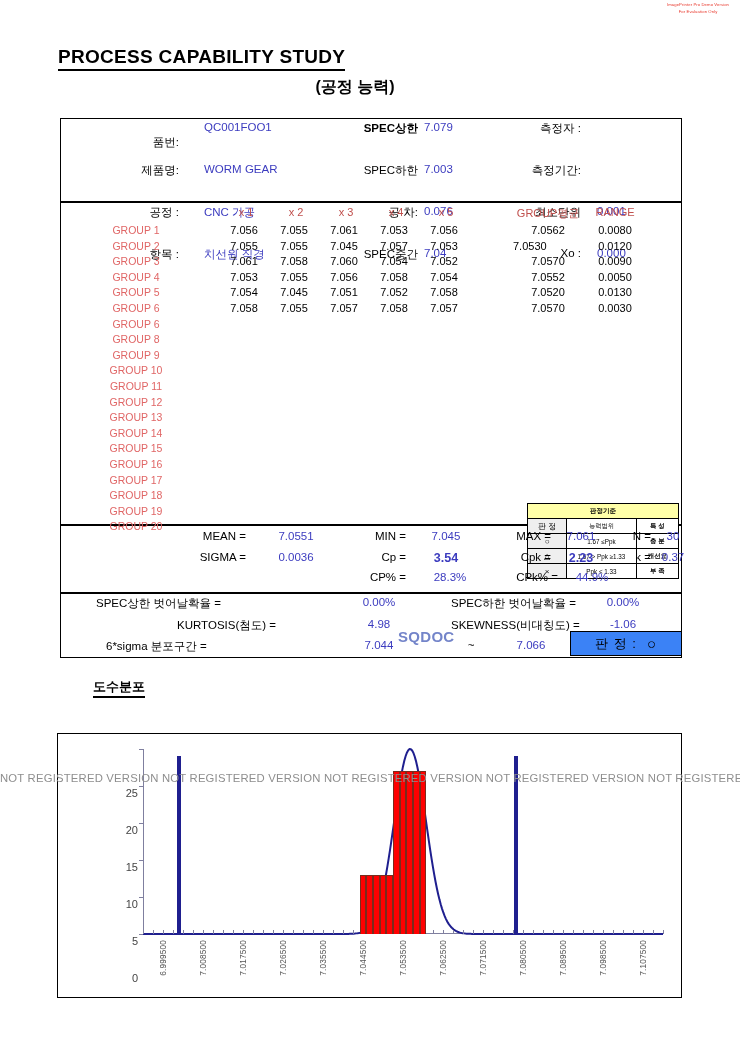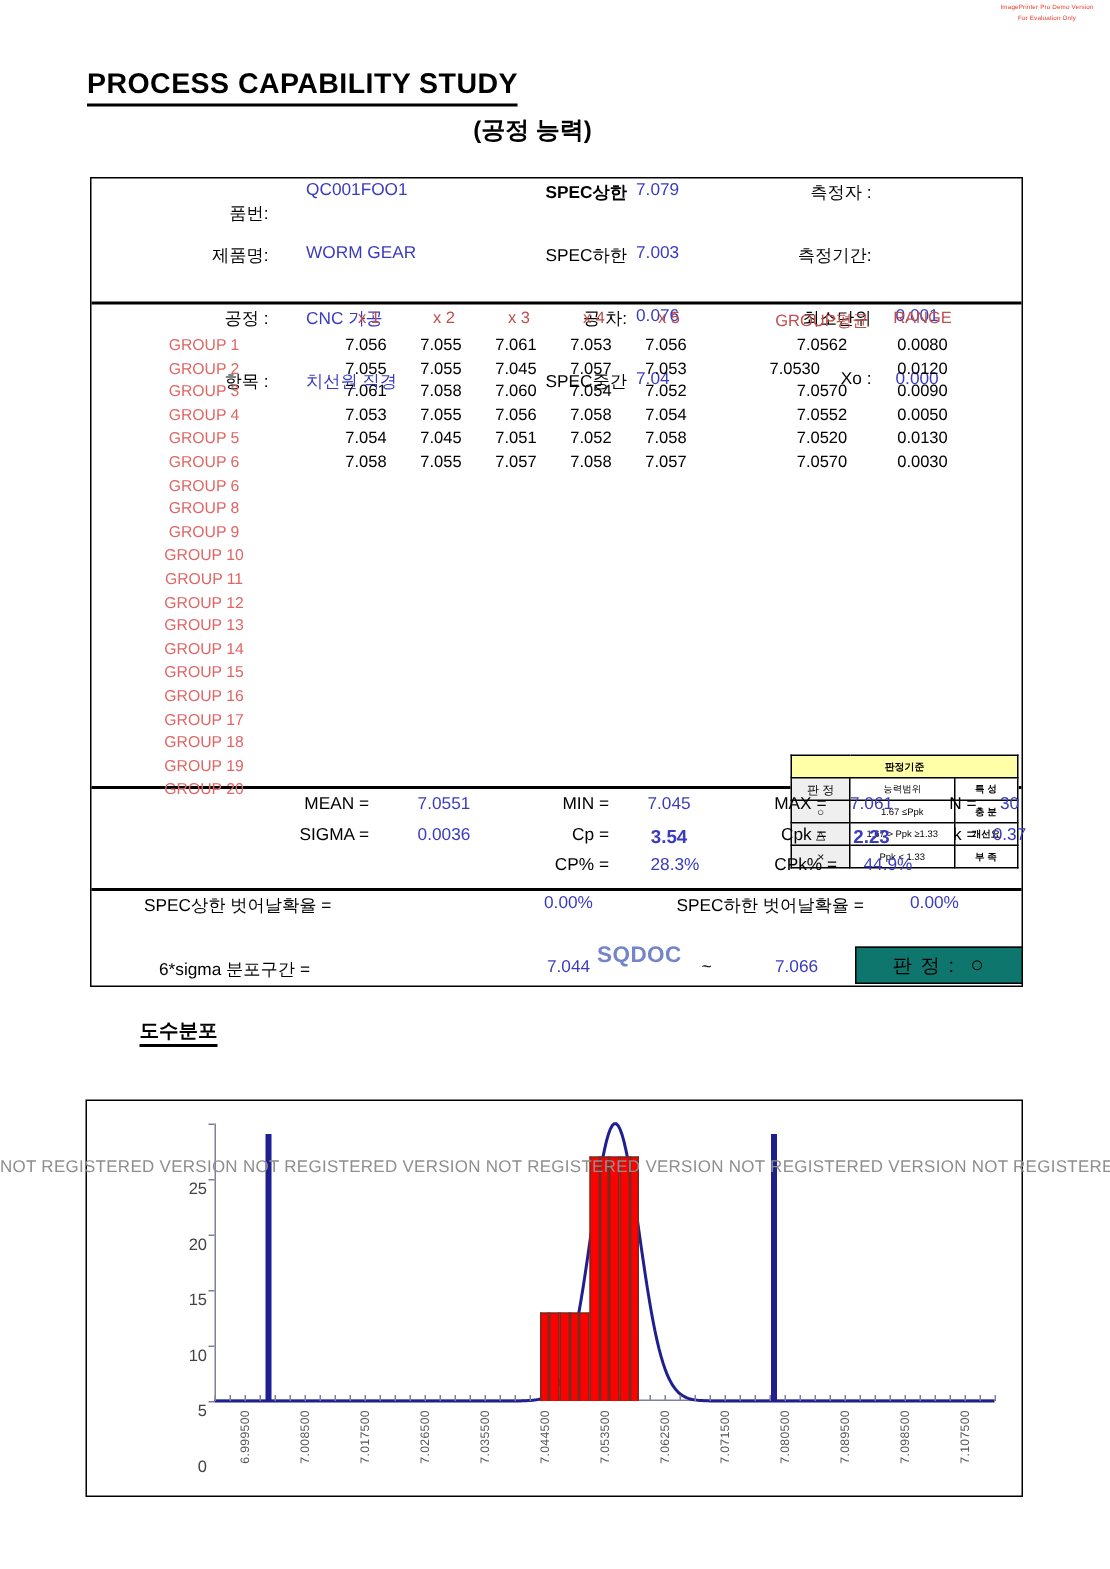--- a/index.html
+++ b/index.html
@@ -65,21 +65,21 @@
   
   .stats-block { position:relative; height:129px; }
   .srow { position:relative; height:21px; font-size:11.5px; }
   .s-lbl { position:absolute; color:#000; white-space:nowrap; }
   .s-val { position:absolute; color:#3b3bbf; white-space:nowrap; }
   .s-val.bold { font-weight:bold; font-size:12.5px; }
   .sep-line { position:absolute; left:0; right:0; height:0; border-top:2px solid #000; }
 
   .verdict {
     position:absolute; right:-1px; bottom:-1px; width:112px; height:25px;
-    background:#0f766e; border:1px solid #000;
+    background:#3b82f6; border:1px solid #000;
     display:flex; align-items:center; justify-content:center;
     font-size:13px; color:#000; letter-spacing:1px;
   }
 
   
   .chart-heading {
     position:absolute; left:93px; top:678px;
     font-size:13px; font-weight:bold; color:#000;
     border-bottom:2px solid #000; padding-bottom:0px;
   }
@@ -295,20 +295,26 @@
         <span class="s-val" style="left: 360px; width: 58px; text-align: center;">28.3%</span>
         <span class="s-lbl" style="left: 430px; width: 67px; text-align: right;">CPk% =</span>
         <span class="s-val" style="left: 502px; width: 58px; text-align: center;">44.9%</span>
       </div>
       <div class="sep-line" style="top: 66px;"></div>
       <div class="srow" style="top: 70px; position: absolute; left: 0px; right: 0px;">
         <span class="s-lbl" style="left: 35px; width: 180px; text-align: left;">SPEC상한 벗어날확율 =</span>
         <span class="s-val" style="left: 288px; width: 60px; text-align: center;">0.00%</span>
         <span class="s-lbl" style="left: 390px; width: 190px; text-align: left;">SPEC하한 벗어날확율 =</span>
         <span class="s-val" style="left: 532px; width: 60px; text-align: center;">0.00%</span>
+      </div>
+      <div class="srow" style="top: 92px; position: absolute; left: 0px; right: 0px;">
+        <span class="s-lbl" style="left: 75px; width: 140px; text-align: right;">KURTOSIS(첨도) =</span>
+        <span class="s-val" style="left: 288px; width: 60px; text-align: center;">4.98</span>
+        <span class="s-lbl" style="left: 390px; width: 190px; text-align: left;">SKEWNESS(비대칭도) =</span>
+        <span class="s-val" style="left: 532px; width: 60px; text-align: center;">-1.06</span>
       </div>
       <div class="srow" style="top: 113px; position: absolute; left: 0px; right: 0px;">
         <span class="s-lbl" style="left: 45px; width: 170px; text-align: left;">6*sigma 분포구간   =</span>
         <span class="s-val" style="left: 288px; width: 60px; text-align: center;">7.044</span>
         <span class="s-lbl" style="left: 395px; width: 30px; text-align: center;">~</span>
         <span class="s-val" style="left: 440px; width: 60px; text-align: center;">7.066</span>
       </div>
     </div>
 </div>
 

